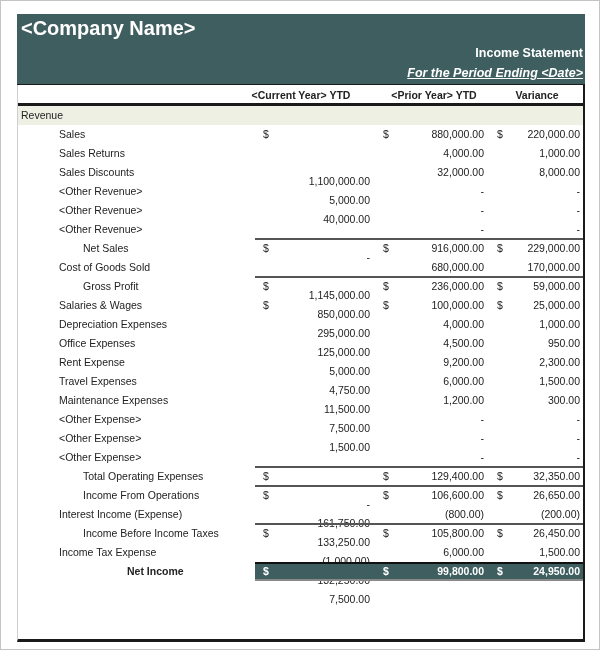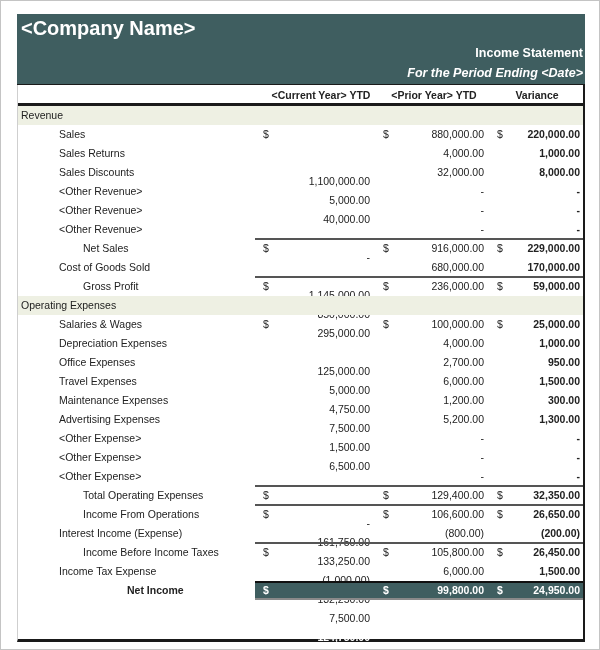--- a/index.html
+++ b/index.html
@@ -50,20 +50,21 @@
       font-weight: bold;
       text-align: center;
     }
     .stmt-period {
       position: absolute;
       right: 2px;
       top: 52px;
       font-size: 12.5px;
       font-weight: bold;
       font-style: italic;
+      text-decoration: underline;
     }
     .body-box {
       border-right: 2px solid #1a1a1a;
       border-left: 1px solid #cfcfcf;
       border-bottom: 3px solid #1a1a1a;
       height: 554px;
       position: relative;
     }
     .colhead {
       height: 18px;
@@ -97,21 +98,21 @@
     .lvl1 { left: 41px; }
     .lvl2 { left: 65px; }
     .lvl3 { left: 109px; font-weight: bold; }
     .cur { position: absolute; text-align: left; }
     .num { position: absolute; text-align: right; }
     .d1 { left: 245px; }
     .v1 { right: 213px; margin-top: 47px; }
     .d2 { left: 365px; }
     .v2 { right: 99px; }
     .d3 { left: 479px; }
-    .v3 { right: 3px; font-weight: bold; }
+    .v3 { right: 3px; }
     .topline::before {
       content: "";
       position: absolute;
       left: 237px;
       right: 0;
       top: -1px;
       border-top: 2px solid #555;
     }
     .netrow .band {
       position: absolute;
@@ -137,21 +138,21 @@
 
 <div class="sheet">
   <div class="banner">
     <div class="company">&lt;Company Name&gt;</div>
     <div class="stmt-title">Income Statement</div>
     <div class="stmt-period">For the Period Ending &lt;Date&gt;</div>
   </div>
 
   <div class="body-box">
     <div class="colhead">
-      <span style="left:248px">&lt;Current Year&gt; YTD</span>
+      <span style="left:228px">&lt;Current Year&gt; YTD</span>
       <span style="left:361px">&lt;Prior Year&gt; YTD</span>
       <span style="left:464px">Variance</span>
     </div>
     <div id="rows">
         <div class="row section">
           <span class="label lvl0">Revenue</span>
         </div>
         <div class="row">
           <span class="label lvl1">Sales</span>
           <span class="cur d1">$</span>
@@ -208,61 +209,58 @@
         </div>
         <div class="row topline">
           <span class="label lvl2">Gross Profit</span>
           <span class="cur d1">$</span>
           <span class="cur d2">$</span>
           <span class="cur d3">$</span>
           <span class="num v1">295,000.00</span>
           <span class="num v2">236,000.00</span>
           <span class="num v3">59,000.00</span>
         </div>
-        <div class="row section">
-          <span class="label lvl0">Operating Expenses</span>
-        </div>
         <div class="row">
           <span class="label lvl1">Salaries &amp; Wages</span>
           <span class="cur d1">$</span>
           <span class="cur d2">$</span>
           <span class="cur d3">$</span>
           <span class="num v1">125,000.00</span>
           <span class="num v2">100,000.00</span>
           <span class="num v3">25,000.00</span>
         </div>
         <div class="row">
           <span class="label lvl1">Depreciation Expenses</span>
           <span class="num v1">5,000.00</span>
           <span class="num v2">4,000.00</span>
           <span class="num v3">1,000.00</span>
         </div>
         <div class="row">
           <span class="label lvl1">Office Expenses</span>
           <span class="num v1">4,750.00</span>
-          <span class="num v2">2,700.00</span>
+          <span class="num v2">4,500.00</span>
           <span class="num v3">950.00</span>
+        </div>
+        <div class="row">
+          <span class="label lvl1">Rent Expense</span>
+          <span class="num v1">11,500.00</span>
+          <span class="num v2">9,200.00</span>
+          <span class="num v3">2,300.00</span>
         </div>
         <div class="row">
           <span class="label lvl1">Travel Expenses</span>
           <span class="num v1">7,500.00</span>
           <span class="num v2">6,000.00</span>
           <span class="num v3">1,500.00</span>
         </div>
         <div class="row">
           <span class="label lvl1">Maintenance Expenses</span>
           <span class="num v1">1,500.00</span>
           <span class="num v2">1,200.00</span>
           <span class="num v3">300.00</span>
-        </div>
-        <div class="row">
-          <span class="label lvl1">Advertising Expenses</span>
-          <span class="num v1">6,500.00</span>
-          <span class="num v2">5,200.00</span>
-          <span class="num v3">1,300.00</span>
         </div>
         <div class="row">
           <span class="label lvl1">&lt;Other Expense&gt;</span>
           <span class="num v1">-</span>
           <span class="num v2">-</span>
           <span class="num v3">-</span>
         </div>
         <div class="row">
           <span class="label lvl1">&lt;Other Expense&gt;</span>
           <span class="num v1">-</span>

